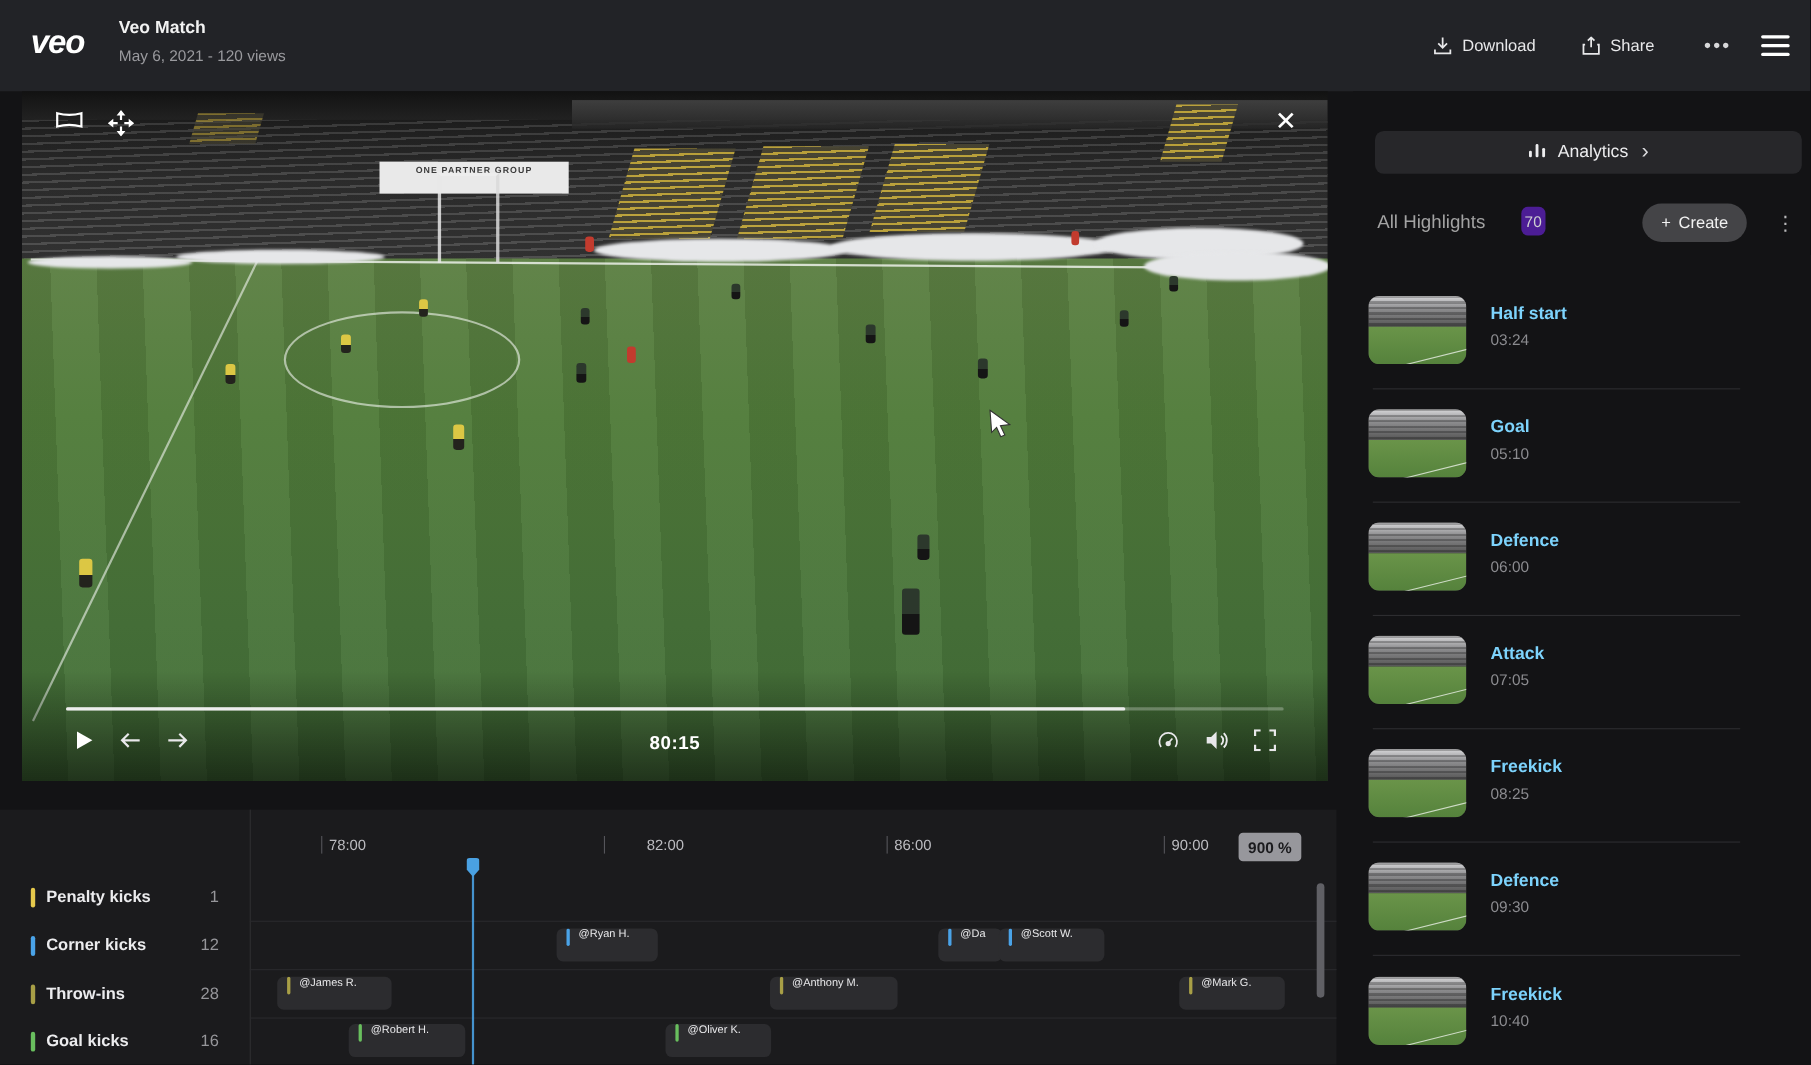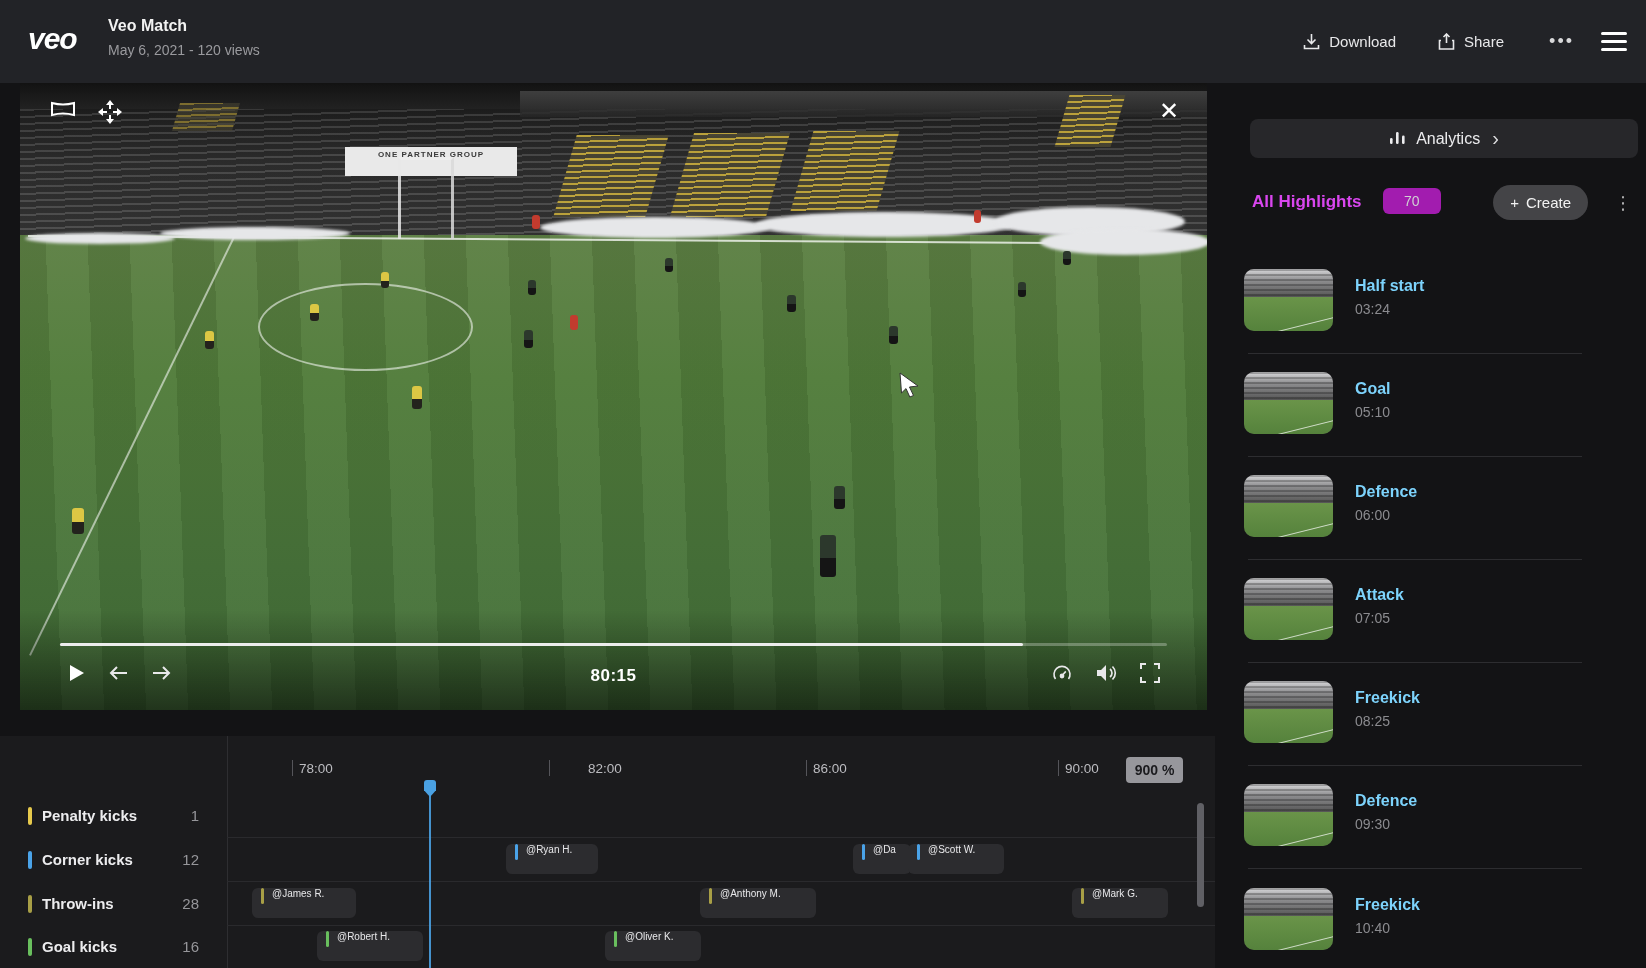--- a/index.html
+++ b/index.html
@@ -69,22 +69,22 @@
   .ctl-btn { width:22px; height:22px; display:flex; align-items:center; justify-content:center; cursor:pointer; }
   .vtime { position:absolute; left:0; right:0; top:36px; text-align:center; color:#fff; font-size:17px; font-weight:bold; letter-spacing:.5px; }
   .ctl-right { position:absolute; right:46px; top:32px; display:flex; gap:22px; align-items:center; }
 
   
   .sidebar { position:absolute; left:1230px; top:83px; width:416px; height:885px; background:#131315; }
   .analytics-btn { position:absolute; left:20px; top:36px; width:388px; height:39px; background:#27272a; border-radius:8px;
     display:flex; align-items:center; justify-content:center; gap:10px; color:#ececee; font-size:16px; cursor:pointer; }
   .analytics-btn .chev { color:#dcdcde; font-size:20px; margin-left:2px; }
   .hl-header { position:absolute; left:20px; top:102px; width:388px; height:36px; }
-  .hl-title { position:absolute; left:2px; top:7px; color:#d946ef; font-size:17px; font-weight:bold; }
-  .hl-count { position:absolute; left:133px; top:3px; background:#a21caf; color:#cfcfd2; font-size:14px; border-radius:6px; padding:5px 21px; }
+  .hl-title { position:absolute; left:2px; top:7px; color:#a3a3a3; font-size:17px; font-weight:normal; }
+  .hl-count { position:absolute; left:133px; top:3px; background:#4c1d95; color:#cfcfd2; font-size:14px; border-radius:6px; padding:5px 3px; }
   .create-btn { position:absolute; right:50px; top:0; height:35px; padding:0 17px; background:#444447; border-radius:18px;
     display:flex; align-items:center; gap:7px; color:#f2f2f2; font-size:15px; cursor:pointer; }
   .hl-kebab { position:absolute; right:6px; top:7px; color:#b8b8ba; font-size:18px; cursor:pointer; }
   .hl-list { position:absolute; left:0; top:0; width:416px; }
   .hl-item { position:absolute; left:0; width:416px; height:62px; cursor:pointer; }
   .thumb { position:absolute; left:14px; top:0; width:89px; height:62px; border-radius:10px; overflow:hidden; background:#333; }
   .thumb .t-stand { position:absolute; left:0; top:0; width:100%; height:45%;
     background:linear-gradient(180deg,#d9d9db 0,#8e8e90 40%,#555 100%); }
   .thumb .t-stand:after{ content:""; position:absolute; inset:0; background:repeating-linear-gradient(180deg, rgba(0,0,0,.25) 0 2px, transparent 2px 5px); }
   .thumb .t-pitch { position:absolute; left:0; bottom:0; width:100%; height:55%;

